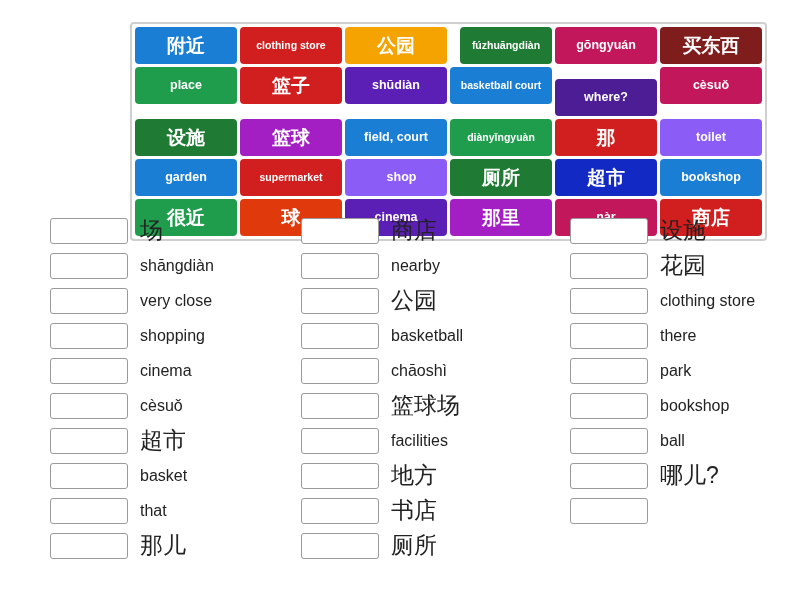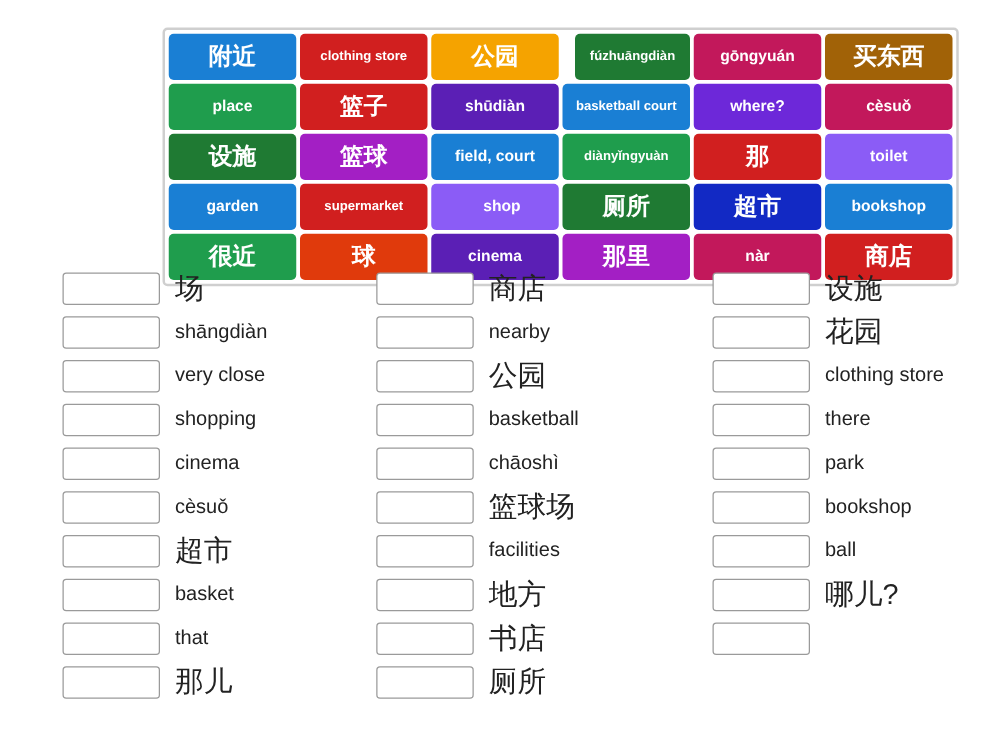--- a/index.html
+++ b/index.html
@@ -103,26 +103,26 @@
 
 <div id="wrap">
 
   <div id="tile-panel">
     <div id="tile-grid">
         <div class="tile cn" style="background: rgb(26, 127, 212);">附近</div>
         <div class="tile lat-s" style="background: rgb(209, 31, 31);">clothing store</div>
         <div class="tile cn" style="background: rgb(245, 163, 0);">公园</div>
         <div class="tile lat-s" style="background: rgb(31, 122, 51); margin-left: 10px;">fúzhuāngdiàn</div>
         <div class="tile lat" style="background: rgb(194, 24, 91);">gōngyuán</div>
-        <div class="tile cn" style="background: #a16207; text-align: right;">买东西</div>
+        <div class="tile cn" style="background: #7f1d1d; text-align: right;">买东西</div>
         <div class="tile lat" style="background: rgb(31, 157, 77);">place</div>
         <div class="tile cn" style="background: rgb(209, 31, 31);">篮子</div>
         <div class="tile lat" style="background: rgb(91, 31, 181);">shūdiàn</div>
         <div class="tile lat-s" style="background: rgb(26, 127, 212);">basketball court</div>
-        <div class="tile lat" style="background: #6d28d9;">where?</div>
+        <div class="tile lat" style="background: #4c1d95; margin-top: 12px;">where?</div>
         <div class="tile lat" style="background: rgb(194, 24, 91);">cèsuǒ</div>
         <div class="tile cn" style="background: rgb(31, 122, 51);">设施</div>
         <div class="tile cn" style="background: rgb(163, 31, 196);">篮球</div>
         <div class="tile lat" style="background: rgb(26, 127, 212);">field, court</div>
         <div class="tile lat-s" style="background: rgb(31, 157, 77);">diànyǐngyuàn</div>
         <div class="tile cn" style="background: rgb(209, 31, 31);">那</div>
         <div class="tile lat" style="background: #8b5cf6;">toilet</div>
         <div class="tile lat" style="background: rgb(26, 127, 212);">garden</div>
         <div class="tile lat-s" style="background: rgb(209, 31, 31);">supermarket</div>
         <div class="tile lat" style="background: #8b5cf6; padding-left: 13px;">shop</div>

